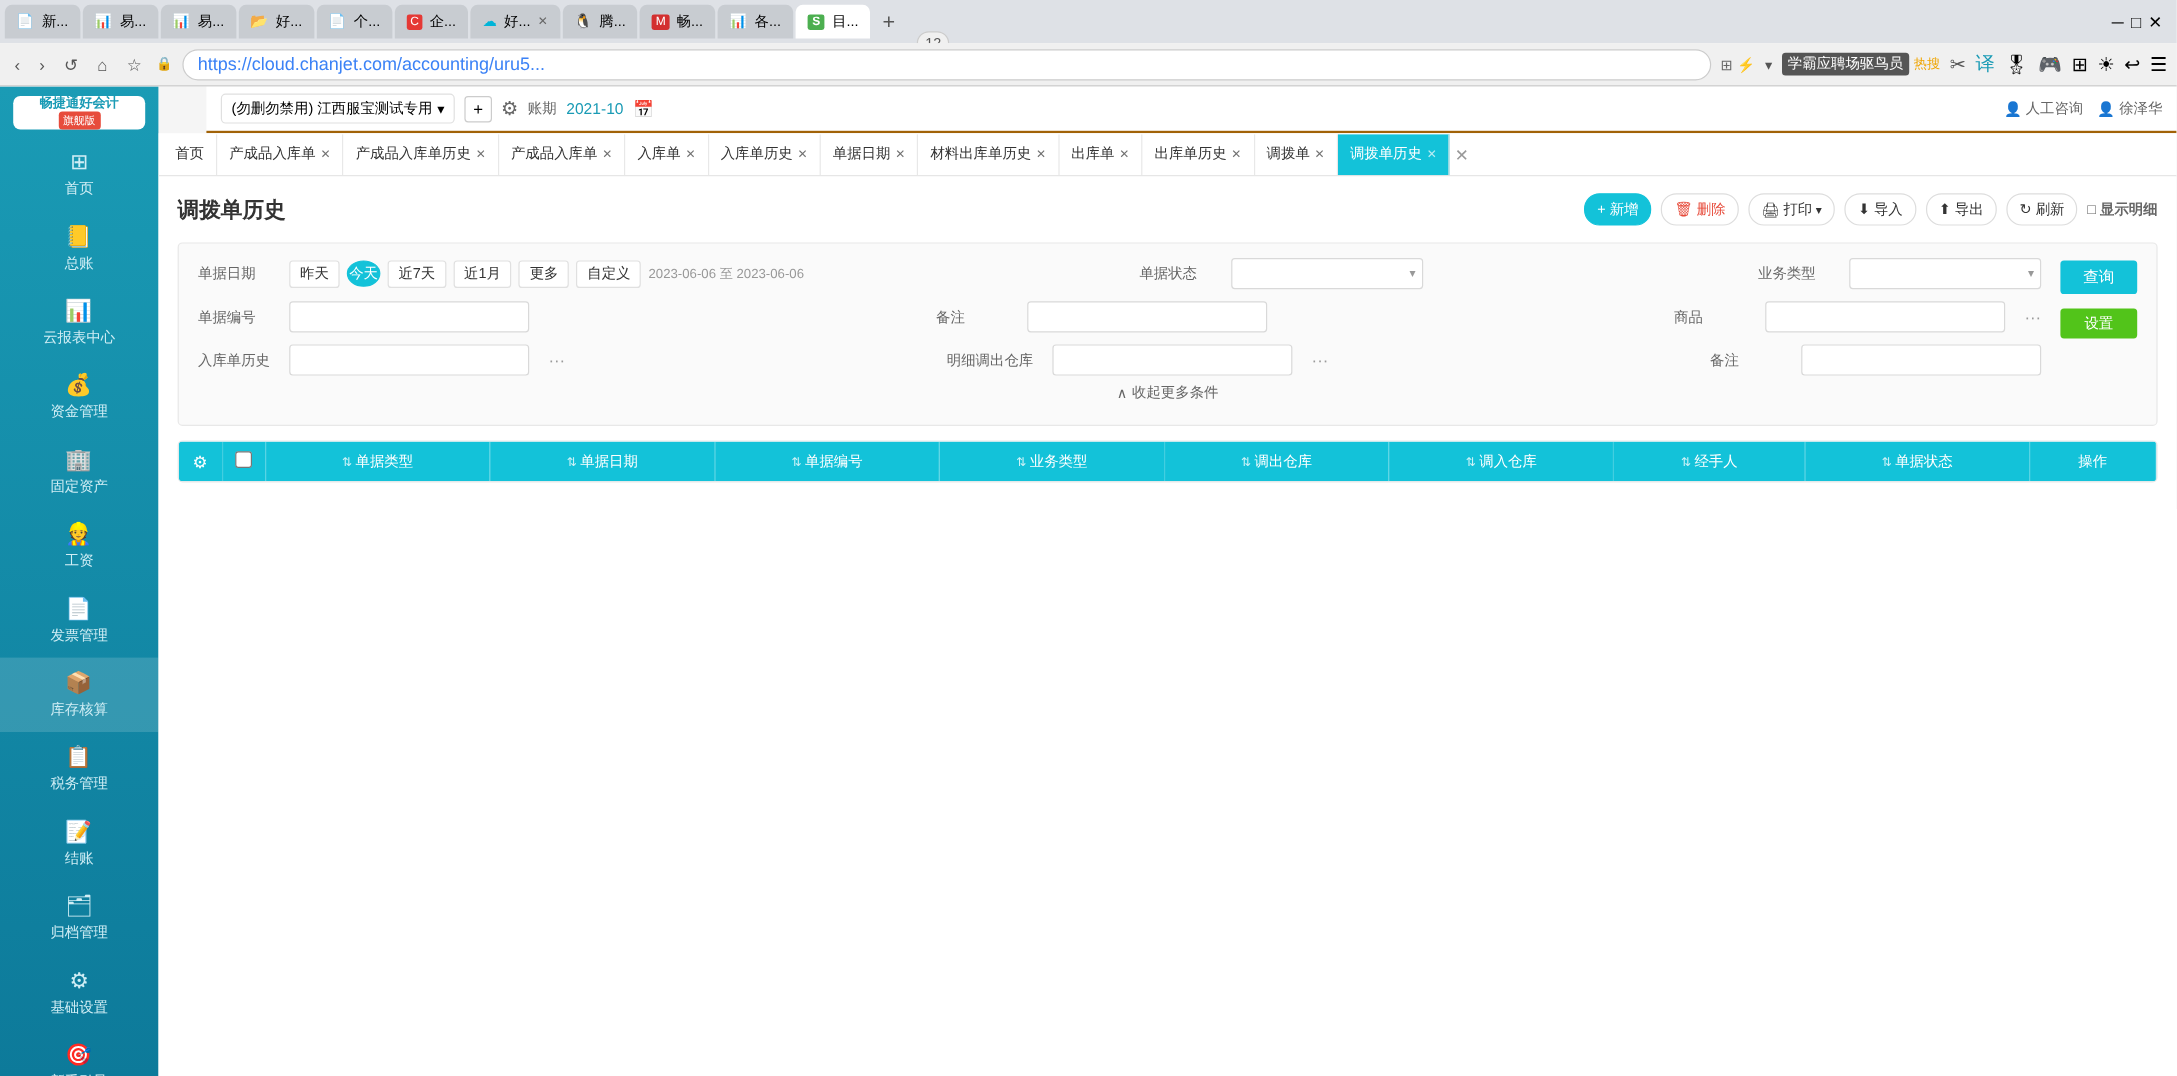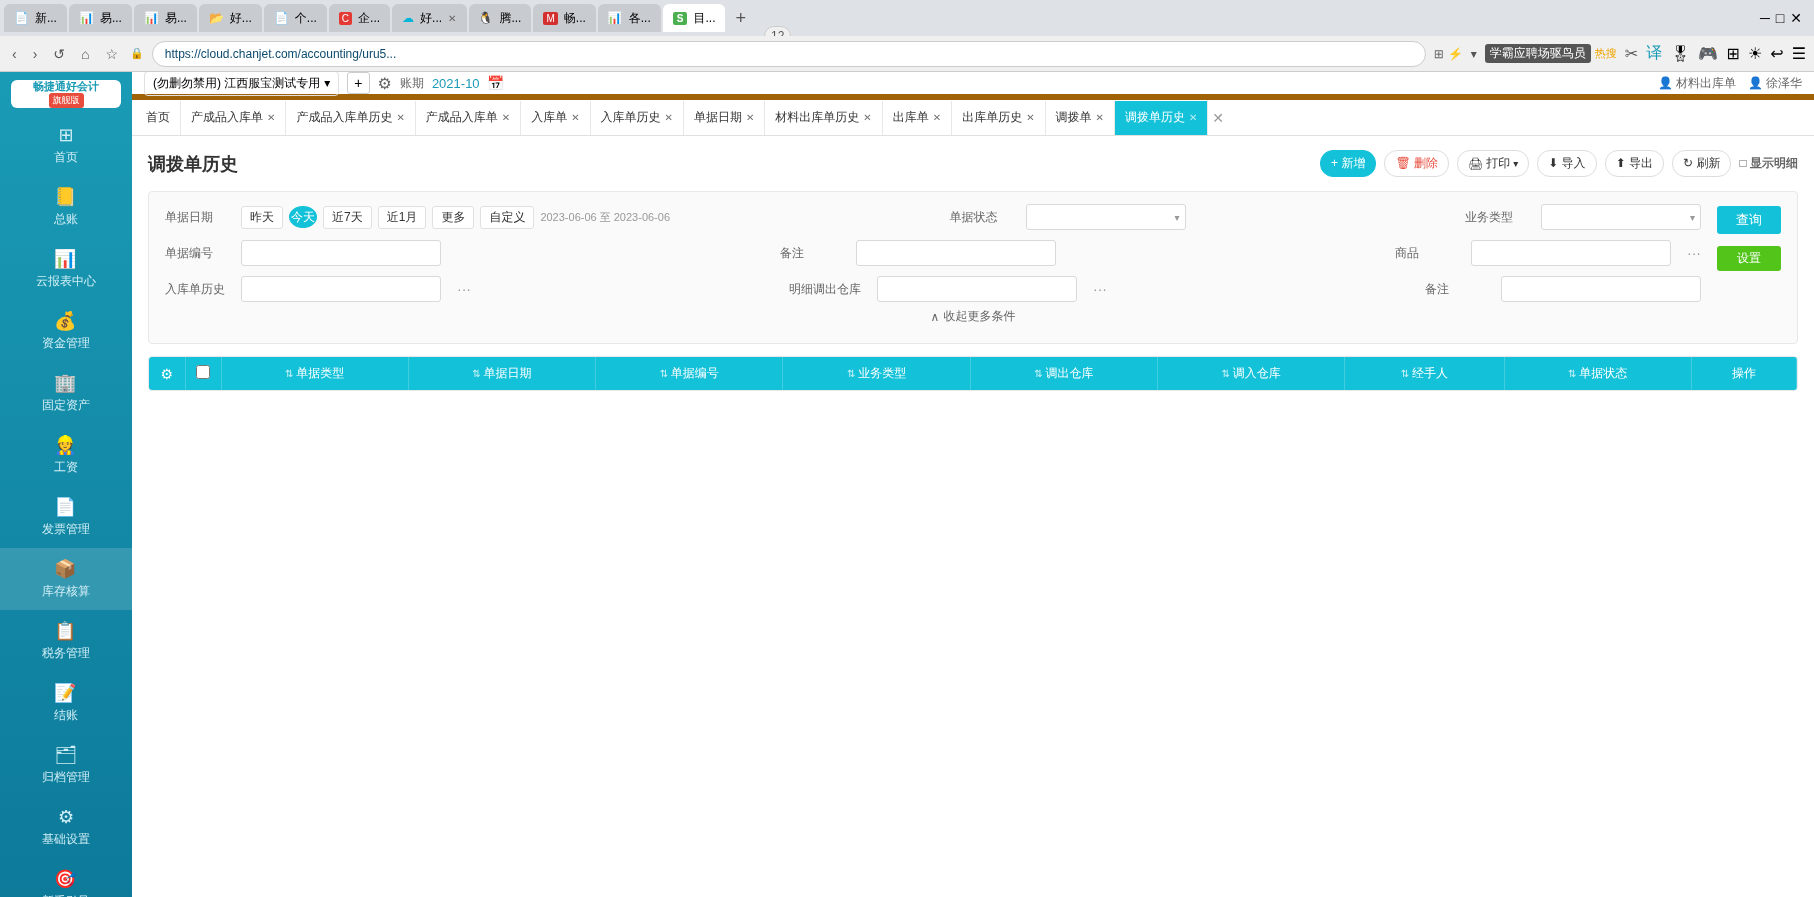--- a/index.html
+++ b/index.html
@@ -3,33 +3,33 @@
   <meta charset="utf-8">
   <style>
     * { margin: 0; padding: 0; box-sizing: border-box; }
     body { font-family: 'Microsoft YaHei', Arial, sans-serif; font-size: 13px; background: #f5f5f5; overflow: hidden; }
     .browser-tabs { background: #dee1e6; display: flex; align-items: center; height: 36px; padding: 0 4px; gap: 2px; overflow: hidden; }
     .browser-tab { background: #c8ccd1; height: 28px; padding: 0 10px; display: flex; align-items: center; gap: 6px; font-size: 12px; border-radius: 6px 6px 0 0; white-space: nowrap; cursor: pointer; max-width: 160px; }
     .browser-tab.active { background: #fff; }
     .browser-tab .tab-close { color: #666; font-size: 10px; }
     .browser-address-bar { background: #f0f0f0; height: 36px; display: flex; align-items: center; padding: 0 8px; gap: 8px; border-bottom: 1px solid #ccc; }
     .browser-nav-btn { background: none; border: none; cursor: pointer; color: #555; font-size: 14px; padding: 4px; border-radius: 4px; }
-    .address-input { flex: 1; height: 26px; border: 1px solid #ccc; border-radius: 13px; padding: 0 12px; font-size: 12px; background: #fff; color: #0c4a6e; }
+    .address-input { flex: 1; height: 26px; border: 1px solid #ccc; border-radius: 13px; padding: 0 12px; font-size: 15px; background: #fff; color: #3b82f6; }
     .browser-actions { display: flex; gap: 4px; align-items: center; }
 
     
     .sidebar { width: 132px; background: linear-gradient(180deg, #1a9bb5 0%, #0d7a9a 100%); display: flex; flex-direction: column; align-items: center; padding-top: 8px; flex-shrink: 0; }
     .sidebar-logo { background: #fff; border-radius: 6px; width: 110px; height: 44px; display: flex; align-items: center; justify-content: center; margin-bottom: 6px; flex-direction: column; }
     .sidebar-logo-text { font-size: 11px; color: #1a9bb5; font-weight: bold; line-height: 1.2; }
     .sidebar-logo-badge { background: #e74c3c; color: #fff; font-size: 9px; padding: 1px 4px; border-radius: 3px; }
     .sidebar-item { width: 100%; display: flex; flex-direction: column; align-items: center; padding: 10px 0; cursor: pointer; color: #d0eef5; font-size: 12px; gap: 3px; }
     .sidebar-item .si-icon { font-size: 18px; }
 
     
-    .app-header { background: #fff; height: 28px; display: flex; align-items: center; padding: 0 12px; border-bottom: 6px solid #a16207; gap: 8px; }
+    .app-header { background: #fff; height: 39px; display: flex; align-items: center; padding: 0 12px; border-bottom: 2px solid #a16207; gap: 8px; margin-left: 40px; }
     .company-select { display: flex; align-items: center; gap: 4px; border: 1px solid #e0e0e0; padding: 3px 8px; border-radius: 4px; cursor: pointer; font-size: 12px; }
     .period-label { font-size: 12px; color: #666; }
     .period-value { color: #1a9bb5; cursor: pointer; }
     .header-right { margin-left: auto; display: flex; align-items: center; gap: 12px; font-size: 12px; color: #666; }
 
     
     .tab-bar { background: #fff; display: flex; align-items: center; height: 36px; border-bottom: 1px solid #e0e0e0; overflow-x: auto; padding: 0 4px; }
     .page-tab { height: 34px; padding: 0 10px; display: flex; align-items: center; gap: 4px; font-size: 12px; cursor: pointer; white-space: nowrap; border-right: 1px solid #e8e8e8; color: #333; }
     .page-tab.active { background: #13c2d9; color: #fff; }
     .page-tab .close-x { font-size: 10px; opacity: 0.7; }
@@ -241,21 +241,21 @@
           <span>▾</span>
         </div>
         <button style="background:none;border:1px solid #ccc;border-radius:3px;cursor:pointer;padding:2px 6px;font-size:14px;">+</button>
         <button style="background:none;border:none;cursor:pointer;font-size:16px;color:#666;">⚙</button>
         <span class="period-label">账期</span>
         <span class="period-value">2021-10</span>
         <span style="font-size:14px;cursor:pointer;color:#666;">📅</span>
         <div class="header-right">
           <span style="cursor:pointer;display:flex;align-items:center;gap:3px;">
             <span>👤</span>
-            <span>材料出库单</span>
+            <span>人工咨询</span>
           </span>
           <span style="cursor:pointer;display:flex;align-items:center;gap:3px;">
             <span>👤</span>
             <span>徐泽华</span>
           </span>
         </div>
       </div>
 
       <div class="tab-bar">
         <div class="page-tab">

